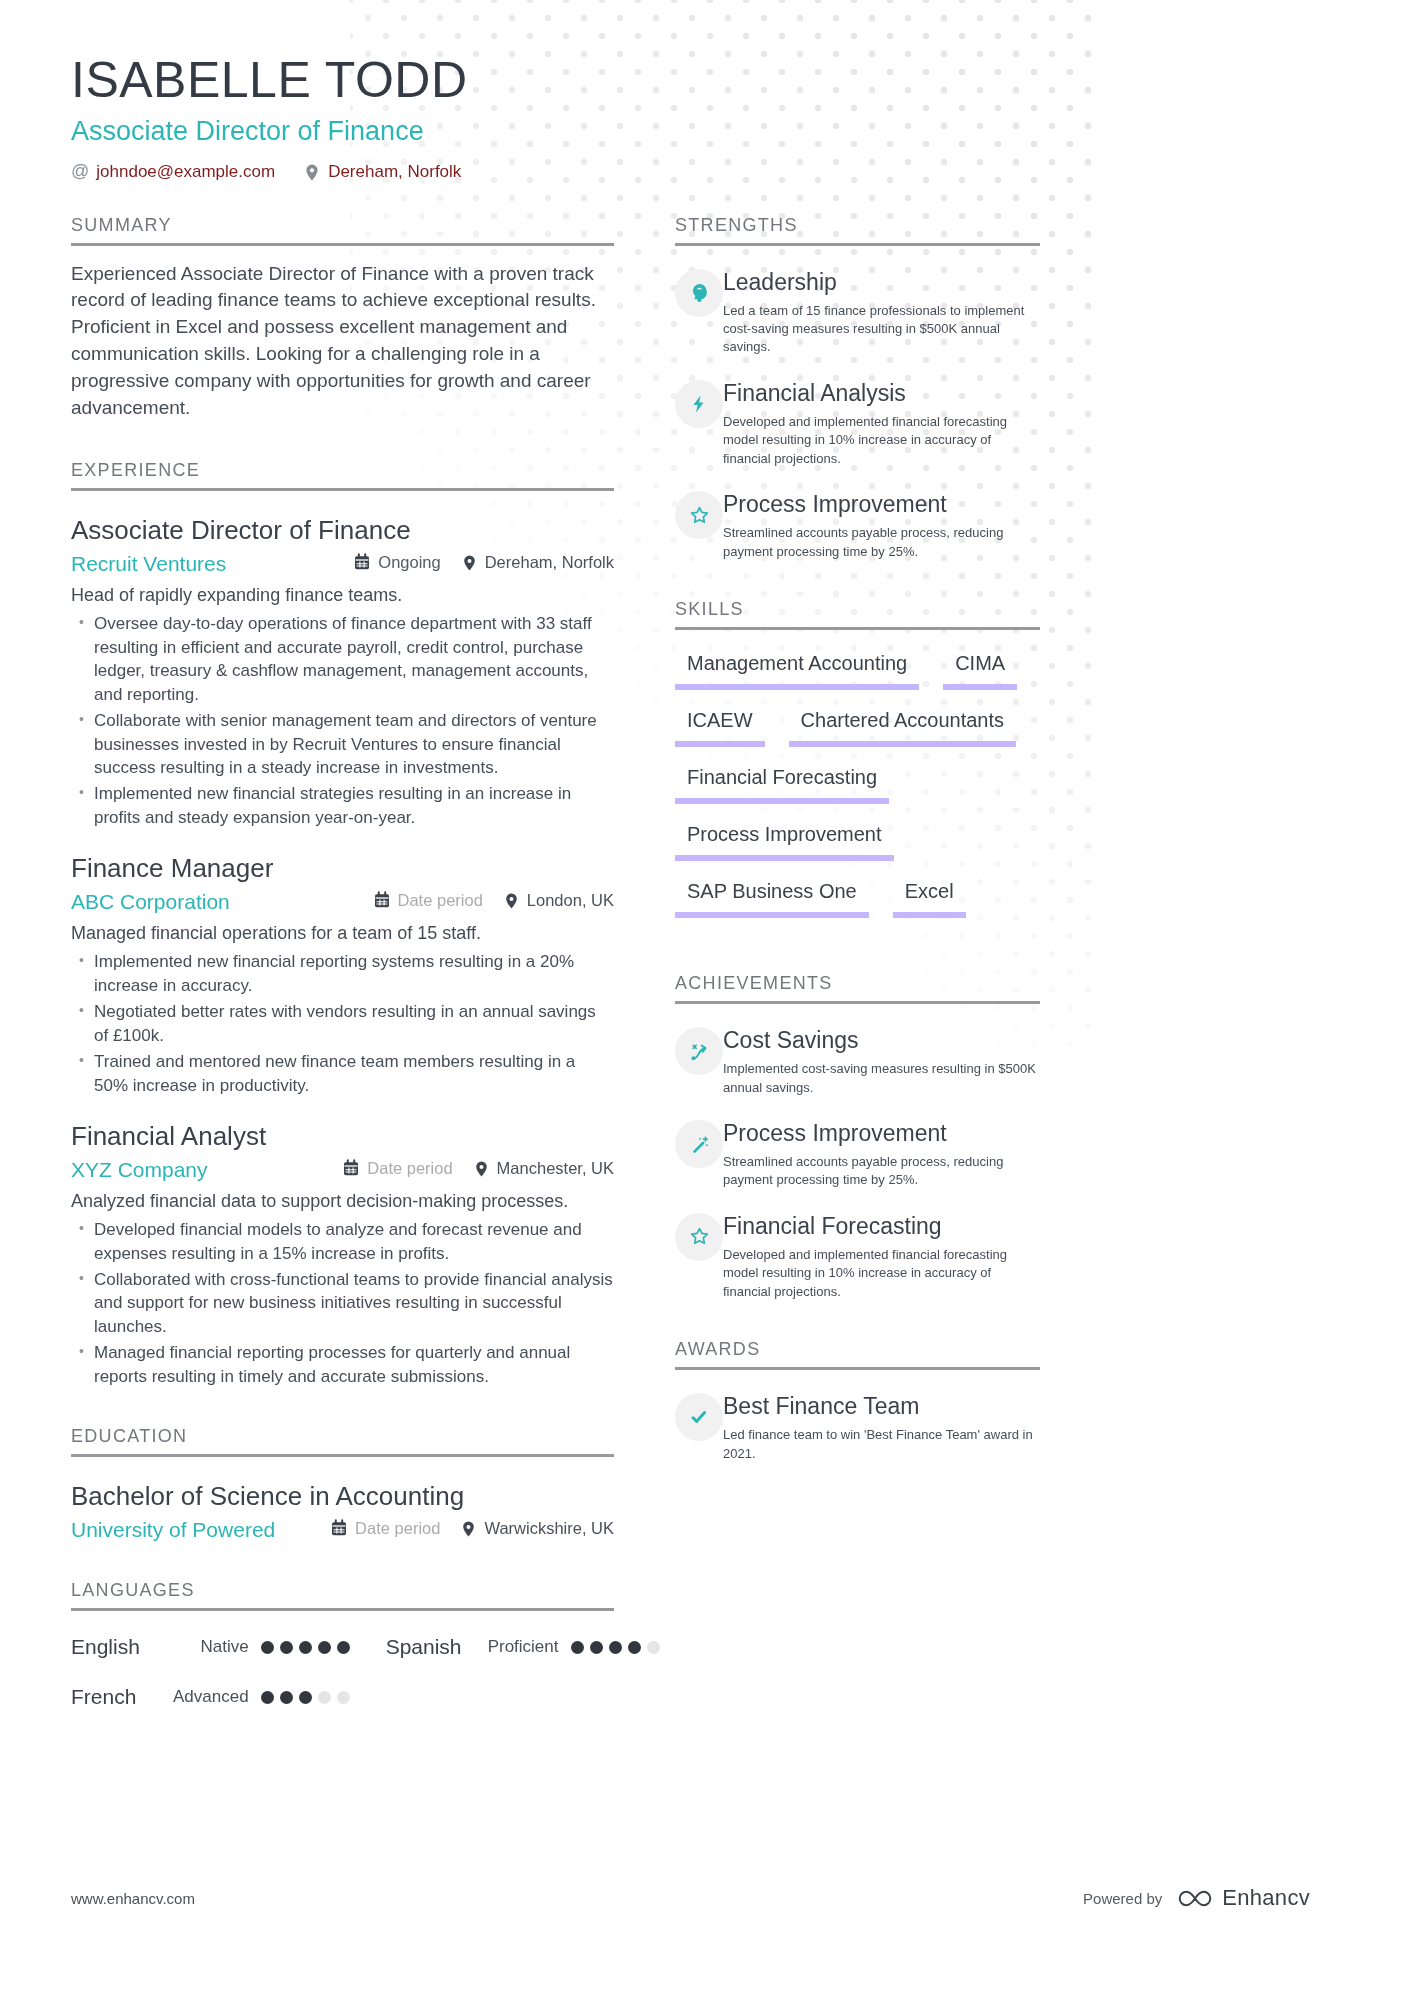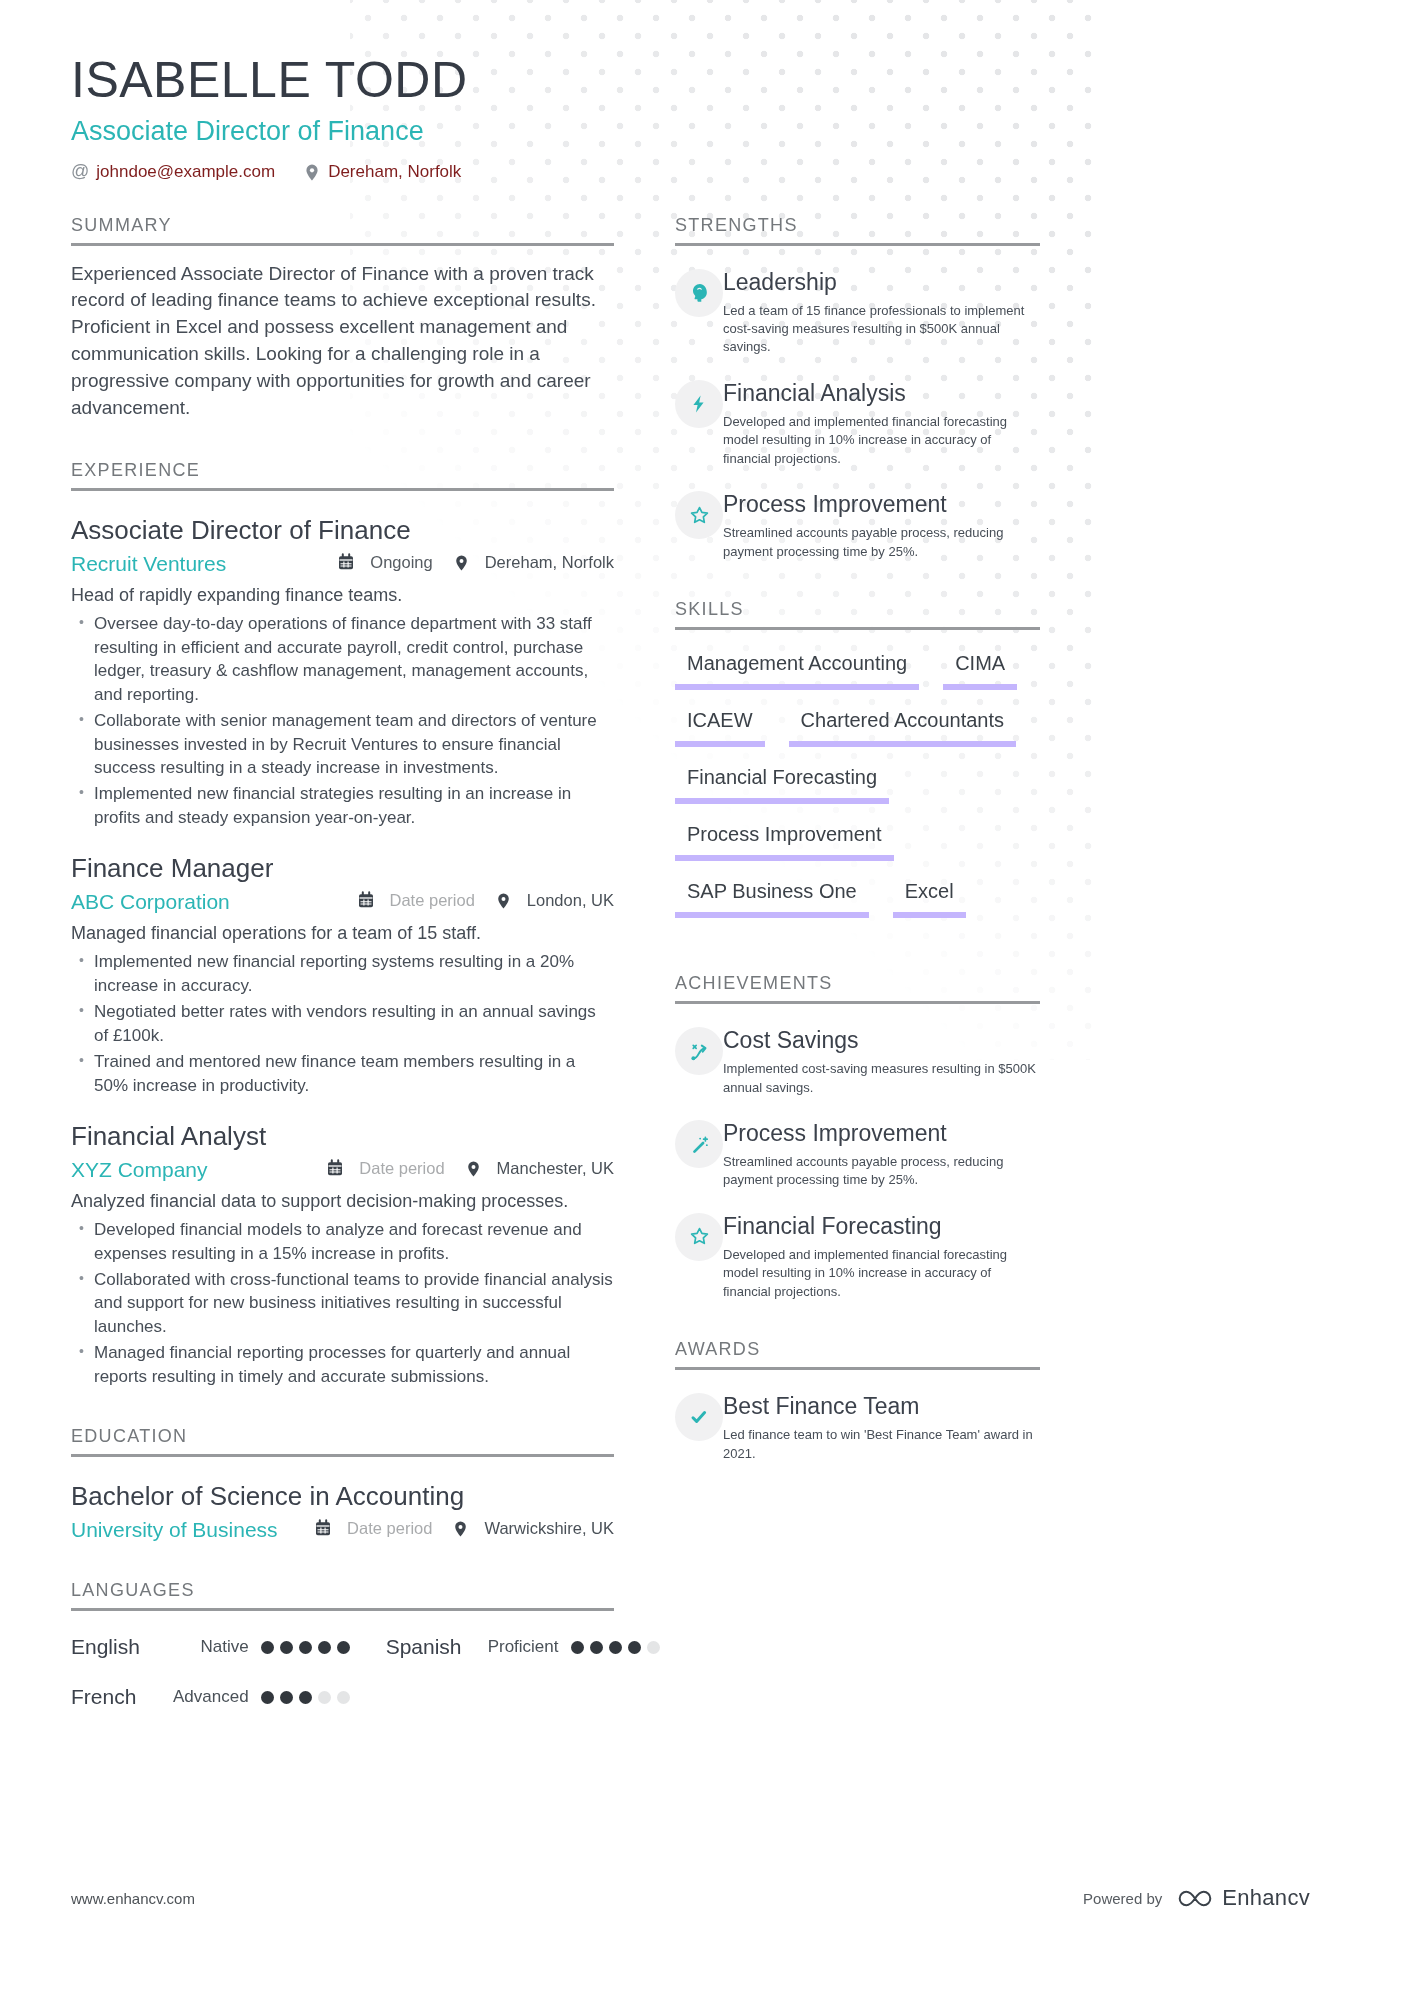--- a/index.html
+++ b/index.html
@@ -40,21 +40,21 @@
   .block { margin-top:38px; }
   .block.first { margin-top:0; }
 
   .summary-text { font-size:19px; line-height:1.42; margin-top:15px; color:#454c55; }
 
   .job { margin-top:24px; }
   .job-title { font-size:26px; color:var(--ink); font-weight:400; }
   .job-sub { display:flex; justify-content:space-between; align-items:baseline; margin-top:6px; }
   .company { font-size:21px; color:var(--accent); }
   .meta { display:flex; gap:20px; align-items:center; }
-  .meta-item { display:flex; gap:15px; align-items:center; font-size:16.5px; color:#4a5158; }
+  .meta-item { display:flex; gap:7px; align-items:center; font-size:16.5px; color:#4a5158; }
   .meta-text.muted { color:var(--muted); }
   .meta-text.dark { color:#555b61; }
   .job-lead { font-size:18px; margin-top:9px; color:#454c55; }
   ul.bullets { margin:6px 0 0; padding:0; list-style:none; }
   .bullets li { position:relative; padding-left:23px; font-size:17px; line-height:1.38; color:var(--body); margin-top:3px; }
   .bullets li::before { content:"•"; position:absolute; left:8px; top:1px; color:#8f959c; font-size:14px; }
 
   .langs { display:grid; grid-template-columns:1fr 1fr; column-gap:36px; row-gap:26px; margin-top:24px; }
   .lang { display:flex; align-items:center; }
   .lang-name { font-size:21px; color:var(--ink); width:102px; flex:0 0 102px; }
@@ -216,21 +216,21 @@
             <li>Managed financial reporting processes for quarterly and annual reports resulting in timely and accurate submissions.</li>
           </ul>
         </div>
       </div>
 
       <div class="block">
         <div class="section-title">EDUCATION</div>
         <div class="job">
           <div class="job-title">Bachelor of Science in Accounting</div>
           <div class="job-sub">
-            <span class="company">University of Business</span>
+            <span class="company">University of Powered</span>
             <span class="meta">
               <span class="meta-item">
                 <svg width="18" height="18" viewBox="0 0 18 18">
                   <rect x="2" y="3.2" width="14" height="13" rx="1.8" fill="#3b424a"></rect>
                   <path d="M5.8 1.2v3.2M12.2 1.2v3.2" stroke="#3b424a" stroke-width="2" stroke-linecap="round"></path>
                   <path d="M2.5 7h13" stroke="#fff" stroke-width="1.3"></path>
                   <path d="M6.9 8.5v6M11.1 8.5v6M3.5 10.8h11M3.5 13h11" stroke="#fff" stroke-width="1.1"></path>
                 </svg>
                 <span class="meta-text muted">Date period</span>
               </span>

